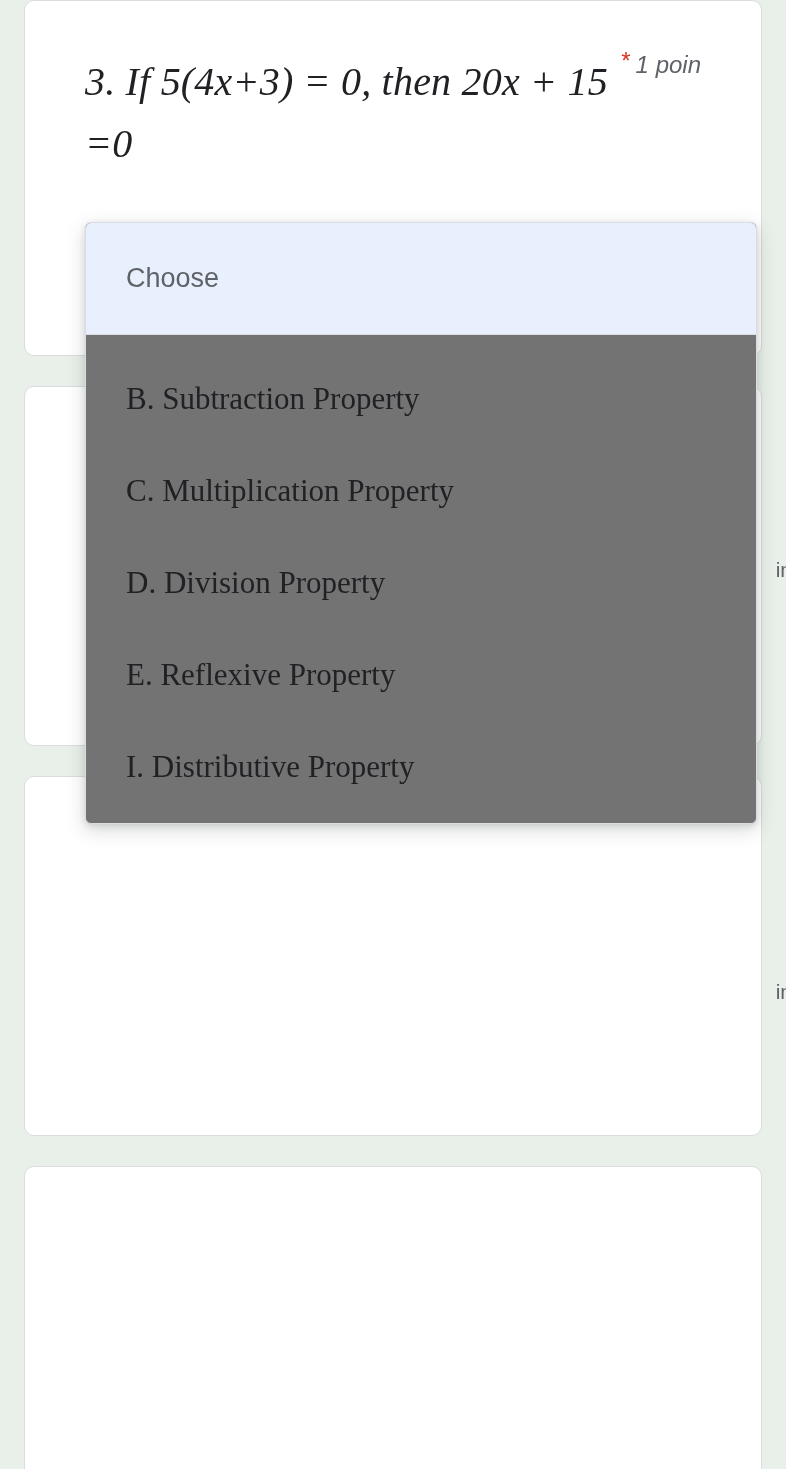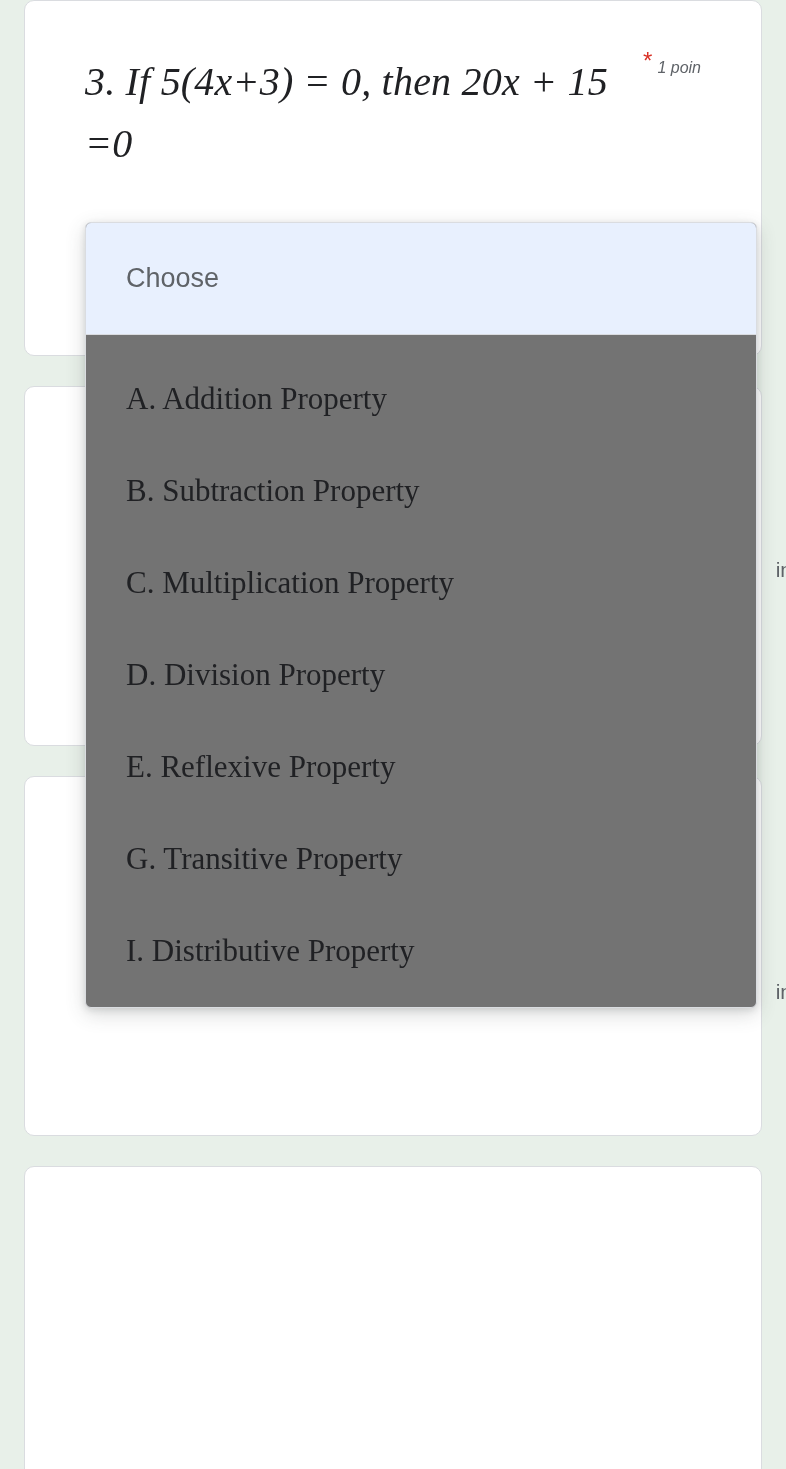--- a/index.html
+++ b/index.html
@@ -40,21 +40,21 @@
     color: #d93025;
     font-family: Arial, sans-serif;
     font-size: 24px;
     margin-right: 6px;
     position: relative;
     top: -4px;
   }
   .points {
     font-family: Arial, sans-serif;
     color: #5f6368;
-    font-size: 16px;
+    font-size: 24px;
     white-space: nowrap;
     padding-top: 10px;
   }
   .dropdown {
     position: absolute;
     left: 85px;
     top: 222px;
     width: 672px;
     background: #737373;
     border: 1px solid #dadce0;
@@ -121,23 +121,21 @@
   <div class="card bg-card"></div>
 
   <span class="bg-point bg-point-1">in</span>
   <span class="bg-point bg-point-2">in</span>
 
   <div class="dropdown">
     <div class="dd-selected">
       <span class="dd-selected-text">Choose</span>
     </div>
     <div class="dd-list">
-      <div class="dd-item">A. Addition Property</div>
       <div class="dd-item">B. Subtraction Property</div>
       <div class="dd-item">C. Multiplication Property</div>
       <div class="dd-item">D. Division Property</div>
       <div class="dd-item">E. Reflexive Property</div>
-      <div class="dd-item">G. Transitive Property</div>
       <div class="dd-item">I. Distributive Property</div>
     </div>
   </div>
 
 </div>
 
 </body></html>

